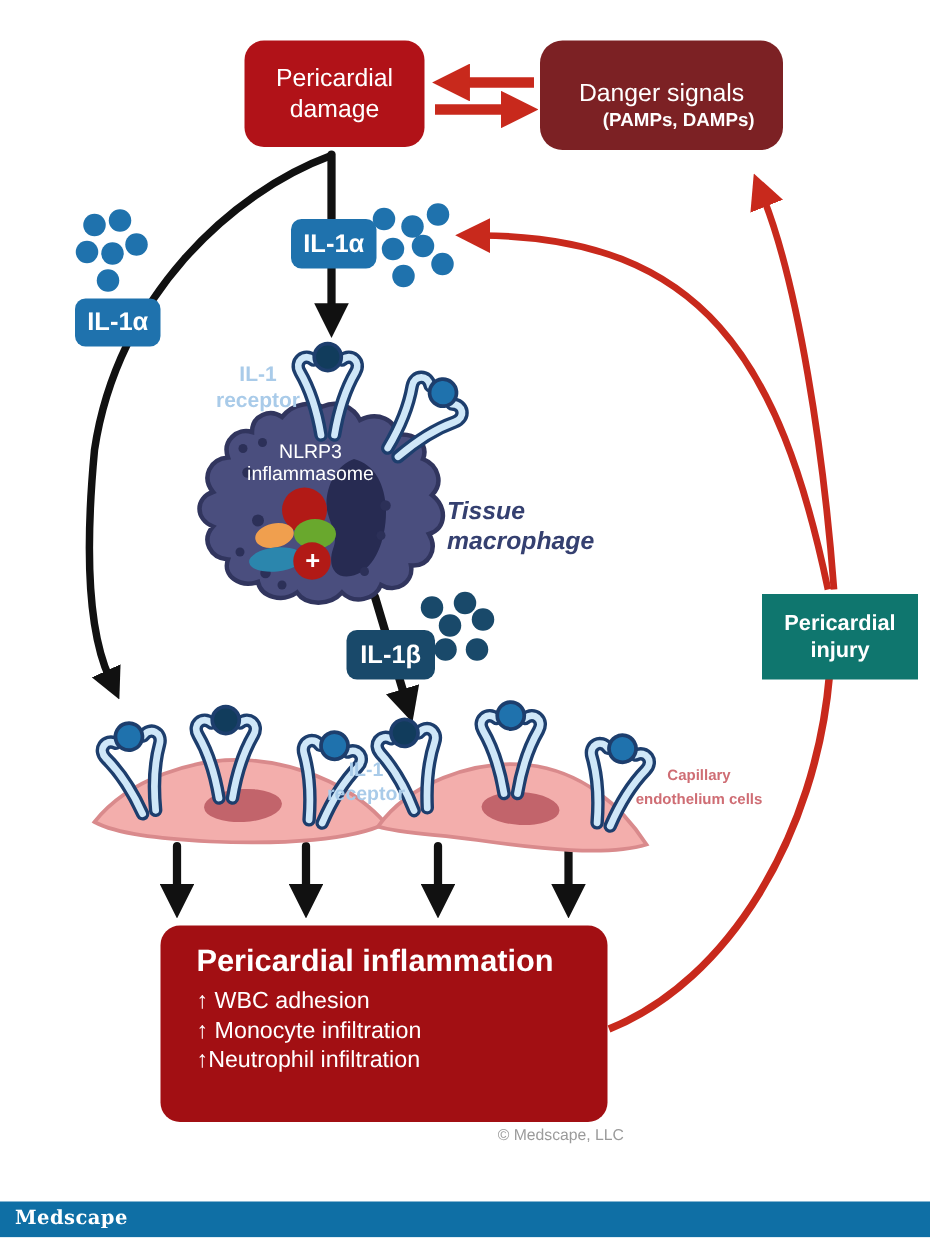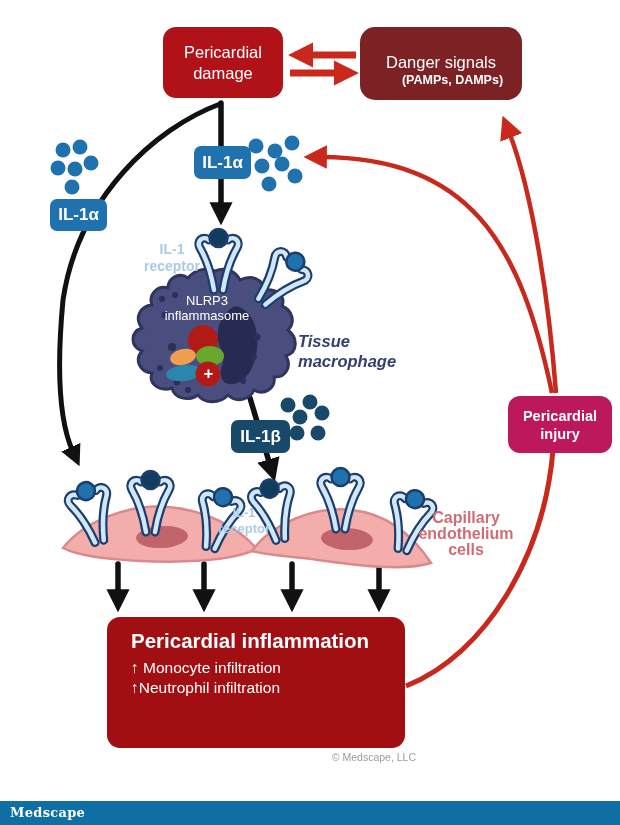--- a/index.html
+++ b/index.html
@@ -11,37 +11,37 @@
   .abs{position:absolute;}
   .rbox{
     position:absolute;display:flex;flex-direction:column;align-items:center;justify-content:center;
     color:#ffffff;text-align:center;box-sizing:border-box;
   }
   .box-damage{left:163px;top:27px;width:120px;height:71px;background:#b11218;border-radius:13px;
     font-size:16.5px;line-height:21px;font-weight:400;}
   .box-danger{left:360px;top:27px;width:162px;height:73px;background:#7c2124;border-radius:15px;}
   .box-danger .t1{font-size:16.5px;line-height:20px;margin-top:12px;}
   .box-danger .t2{font-size:12.5px;font-weight:700;line-height:16px;margin-left:23px;}
-  .box-injury{left:508px;top:396px;width:104px;height:57px;background:#be185d;border-radius:12px;
+  .box-injury{left:508px;top:396px;width:104px;height:57px;background:#0f766e;border-radius:0;
     font-size:14.5px;line-height:18px;font-weight:700;}
   .pill{
     position:absolute;display:flex;align-items:center;justify-content:center;color:#fff;
     font-weight:600;font-size:17px;border-radius:7px;
   }
   .pill-a{background:#1f72ad;}
   .pill-b{background:#19496a;}
   .il1a-left{left:50px;top:199px;width:57px;height:32px;}
   .il1a-center{left:194px;top:146px;width:57px;height:33px;}
   .il1b{left:231px;top:420px;width:59px;height:33px;}
   .stacklbl{position:absolute;text-align:center;font-weight:700;}
   .stacklbl span{display:block;}
   .lbl-receptor-macro{left:134px;top:241px;width:76px;font-size:14px;line-height:17px;color:#a9cbe9;}
   .lbl-receptor-cap{left:206px;top:505px;width:76px;font-size:13px;line-height:16px;color:#a9cbe9;}
   .lbl-tissue{left:298px;top:331px;width:130px;font-size:16.5px;line-height:20px;color:#354070;text-align:left;font-style:italic;}
-  .lbl-capillary{left:400px;top:510px;width:132px;font-size:16px;line-height:16px;color:#cf6d74;}
+  .lbl-capillary{left:400px;top:510px;width:132px;font-size:10px;line-height:16px;color:#cf6d74;}
   .lbl-nlrp3{left:148px;top:294px;width:118px;font-size:13px;line-height:14.5px;color:#ffffff;font-weight:400;}
   .plus-sign{left:196px;top:361px;width:25px;height:25px;line-height:25px;text-align:center;
     color:#fff;font-weight:700;font-size:17px;}
   .box-inflam{left:107px;top:617px;width:298px;height:131px;background:#a20f13;border-radius:13px;
     color:#fff;box-sizing:border-box;padding:12px 16px 0 24px;text-align:left;}
   .box-inflam .title{font-size:20.5px;font-weight:700;margin-bottom:5px;}
   .box-inflam .item{font-size:15.5px;line-height:19.5px;}
   .copyright{left:240px;top:751px;width:176px;text-align:right;font-size:10.5px;color:#9b9b9b;}
   .footer-bar{left:0;top:801px;width:620px;height:24px;background:#0f6fa5;}
   .footer-bar .logo{display:inline-block;padding-left:10px;line-height:24px;color:#ffffff;
@@ -233,20 +233,21 @@
 
   <div class="stacklbl lbl-capillary">
     <span>Capillary</span>
     <span>endothelium cells</span>
   </div>
 
   <div class="rbox box-injury">Pericardial injury</div>
 
   <div class="abs box-inflam">
     <div class="title">Pericardial inflammation</div>
+    <div class="item">↑ WBC adhesion</div>
     <div class="item">↑ Monocyte infiltration</div>
     <div class="item">↑Neutrophil infiltration</div>
   </div>
 
   <div class="abs copyright">© Medscape, LLC</div>
 
   <div class="abs footer-bar">
     <span class="logo">Medscape</span>
   </div>
 

